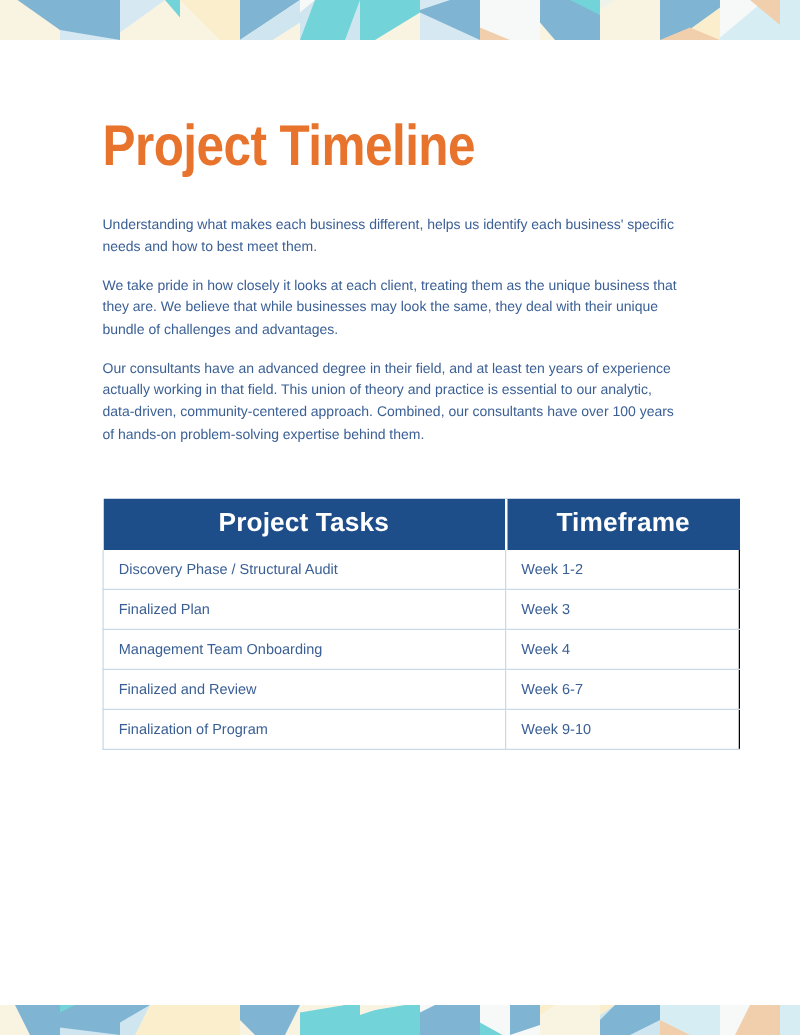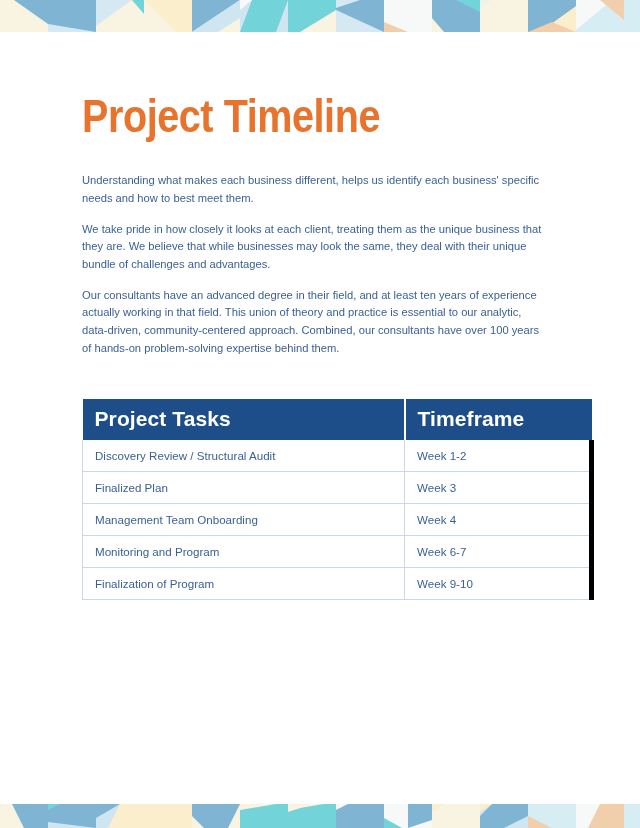--- a/index.html
+++ b/index.html
@@ -74,21 +74,21 @@
     border-collapse: collapse;
     table-layout: fixed;
   }
 
   .timeline-table thead th {
     background: #1d4e8a;
     color: #ffffff;
     font-family: "Liberation Sans Narrow", "Liberation Sans", sans-serif;
     font-size: 21px;
     font-weight: 700;
-    text-align: left;
+    text-align: center;
     padding: 8px 12px 9px 12px;
     height: 38px;
     vertical-align: middle;
     letter-spacing: 0.1px;
   }
   .timeline-table thead th.col-task {
     border-right: 2px solid #ffffff;
     width: 322px;
   }
   .timeline-table thead th.col-time {
@@ -102,21 +102,21 @@
     height: 27.6px;
     vertical-align: middle;
     border-bottom: 1px solid #c9d9e6;
     background: #ffffff;
   }
   .timeline-table tbody td.col-task {
     border-left: 1px solid #c9d9e6;
     border-right: 1px solid #c9d9e6;
   }
   .timeline-table tbody td.col-time {
-    border-right: 5px solid #000000;
+    border-right: 1px solid #000000;
   }
 </style>
 </head>
 <body>
 
 <div class="deco-band top">
   <svg viewBox="0 0 640 32" preserveAspectRatio="none">
     <rect x="0" y="0" width="640" height="32" fill="#f9f3e1"></rect>
 
     <polygon points="0,0 48,0 48,32 0,22" fill="#f9f3e1"></polygon>
@@ -183,33 +183,33 @@
 
     <table class="timeline-table">
       <thead>
         <tr>
           <th class="col-task">Project Tasks</th>
           <th class="col-time">Timeframe</th>
         </tr>
       </thead>
       <tbody id="table-body">
           <tr>
-            <td class="col-task">Discovery Review / Structural Audit</td>
+            <td class="col-task">Discovery Phase / Structural Audit</td>
             <td class="col-time">Week 1-2</td>
           </tr>
           <tr>
             <td class="col-task">Finalized Plan</td>
             <td class="col-time">Week 3</td>
           </tr>
           <tr>
             <td class="col-task">Management Team Onboarding</td>
             <td class="col-time">Week 4</td>
           </tr>
           <tr>
-            <td class="col-task">Monitoring and Program</td>
+            <td class="col-task">Finalized and Review</td>
             <td class="col-time">Week 6-7</td>
           </tr>
           <tr>
             <td class="col-task">Finalization of Program</td>
             <td class="col-time">Week 9-10</td>
           </tr>
         </tbody>
     </table>
 
   </div>

